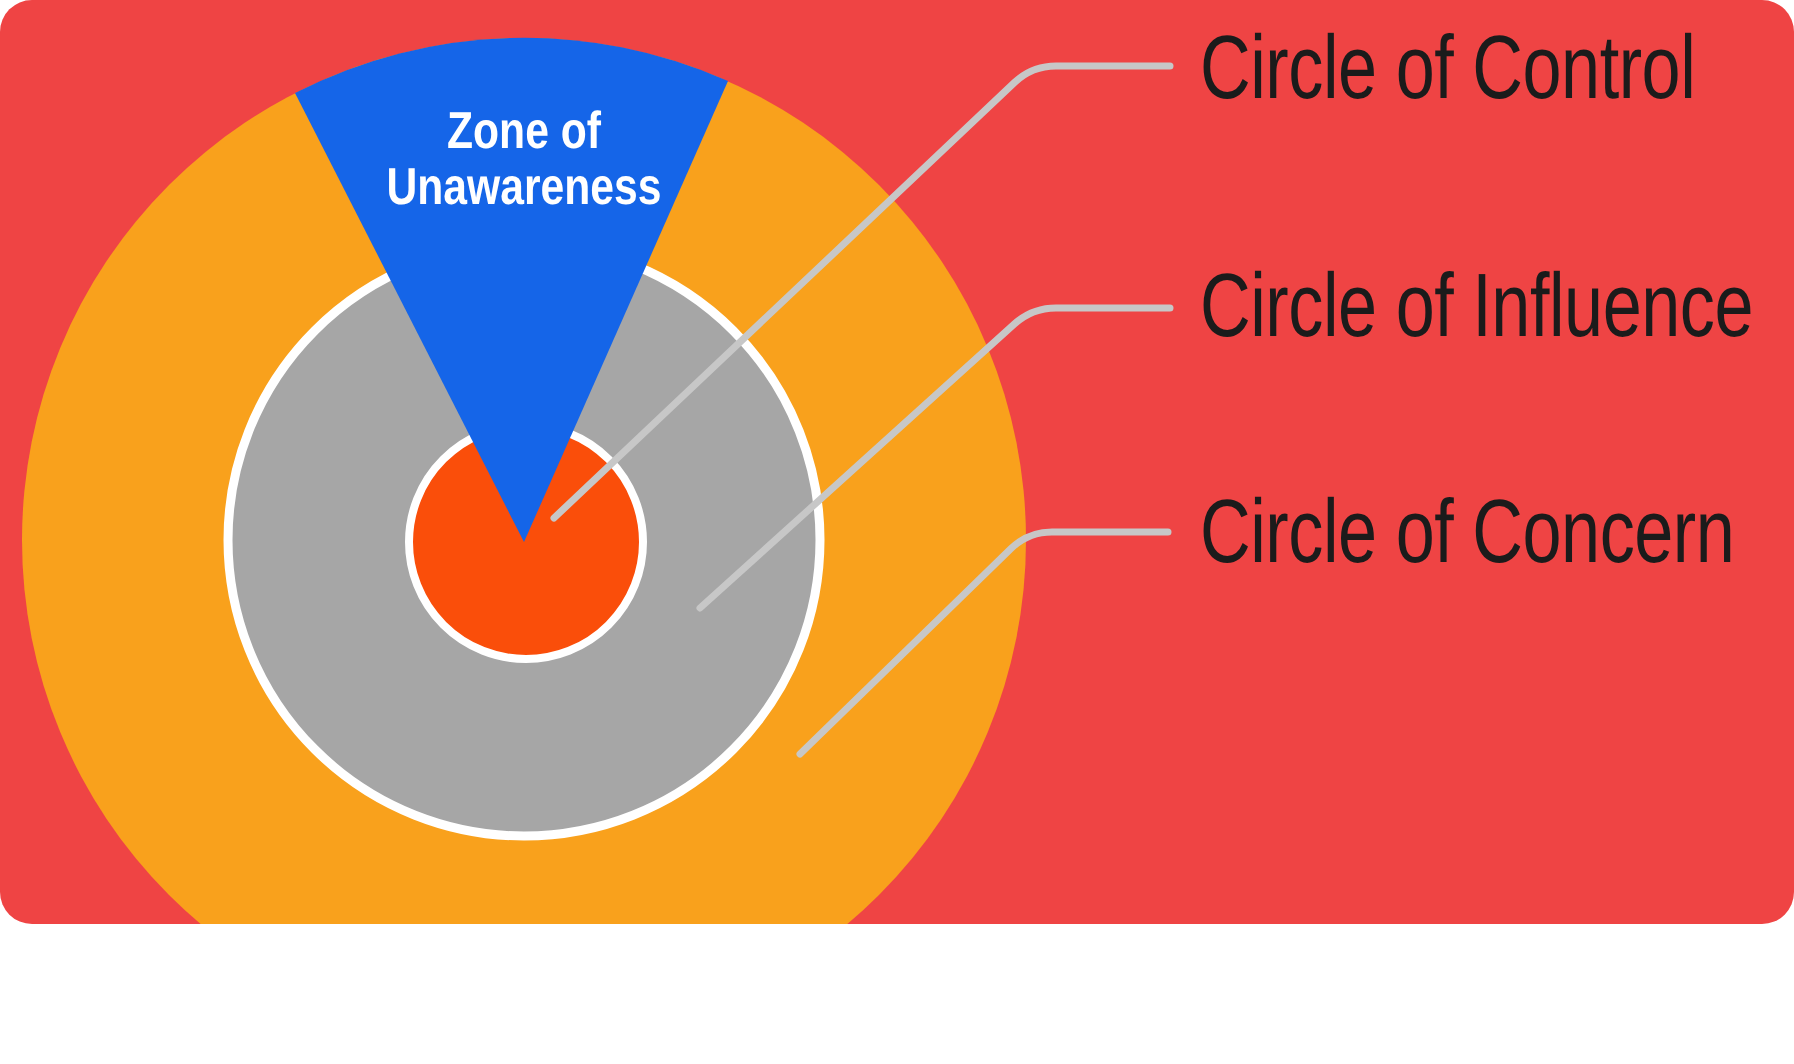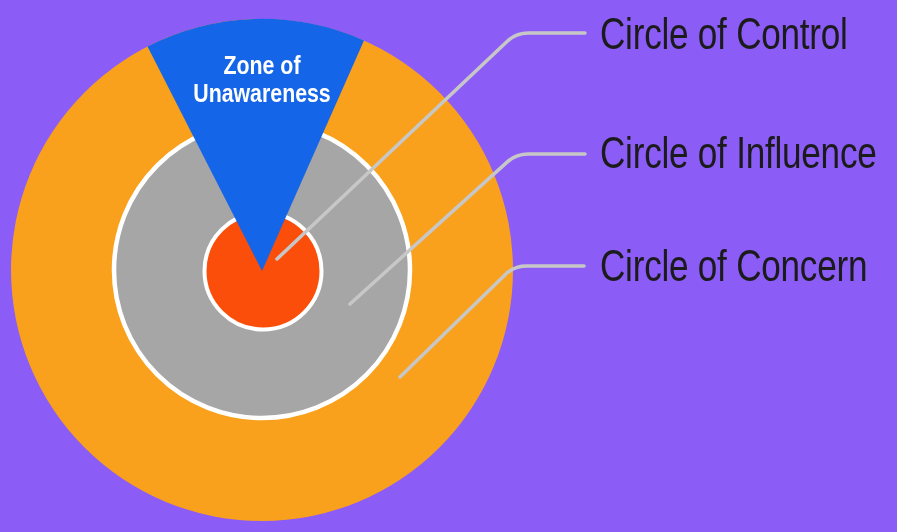--- a/index.html
+++ b/index.html
@@ -4,23 +4,24 @@
 <style>
   html, body {
     margin: 0;
     padding: 0;
     background: #ffffff;
     font-family: "Liberation Sans", sans-serif;
   }
   .stage {
     position: relative;
     width: 897px;
-    height: 532px;
-    background: #8b5cf6;
+    height: 462px;
+    background: #ef4444;
     overflow: hidden;
+    border-radius: 16px;
   }
   .diagram-svg {
     position: absolute;
     left: 0;
     top: 0;
   }
   .wedge-label {
     position: absolute;
     left: 262px;
     top: 79px;

